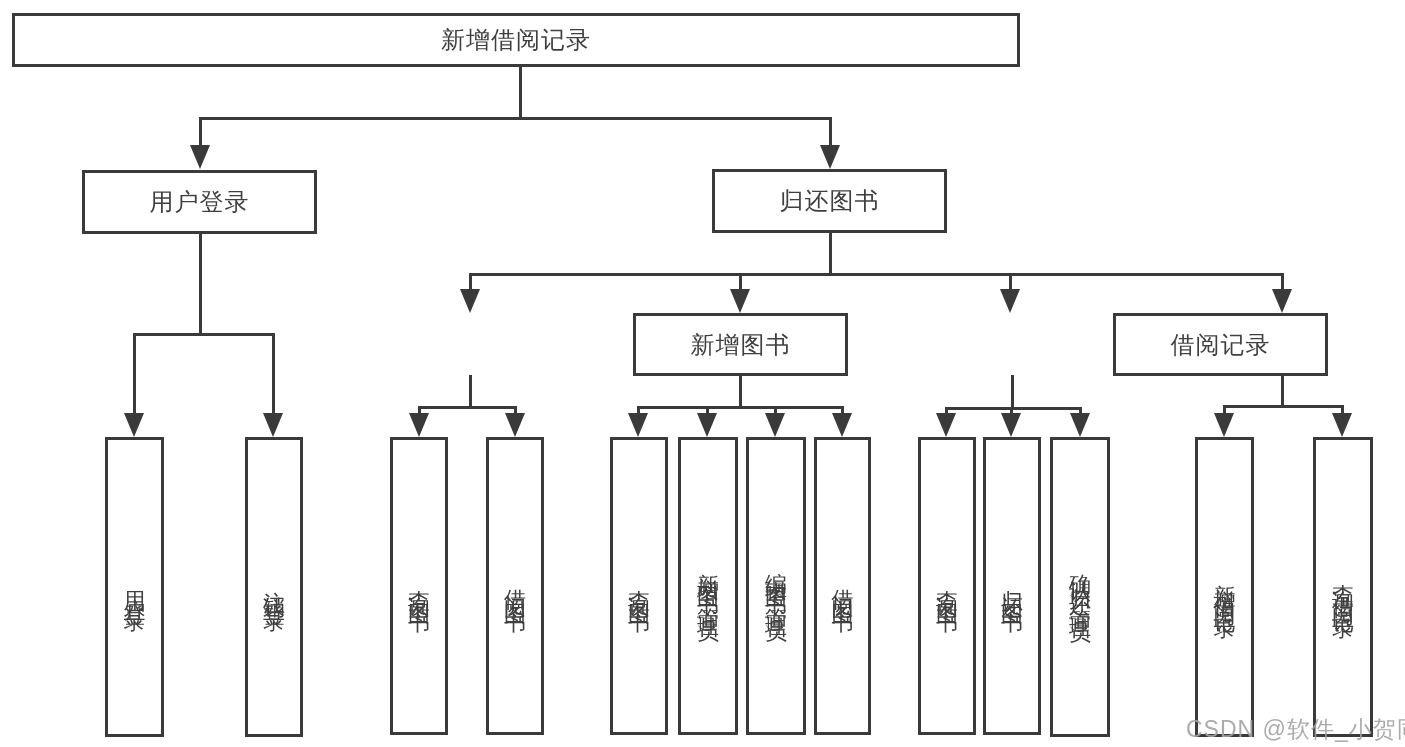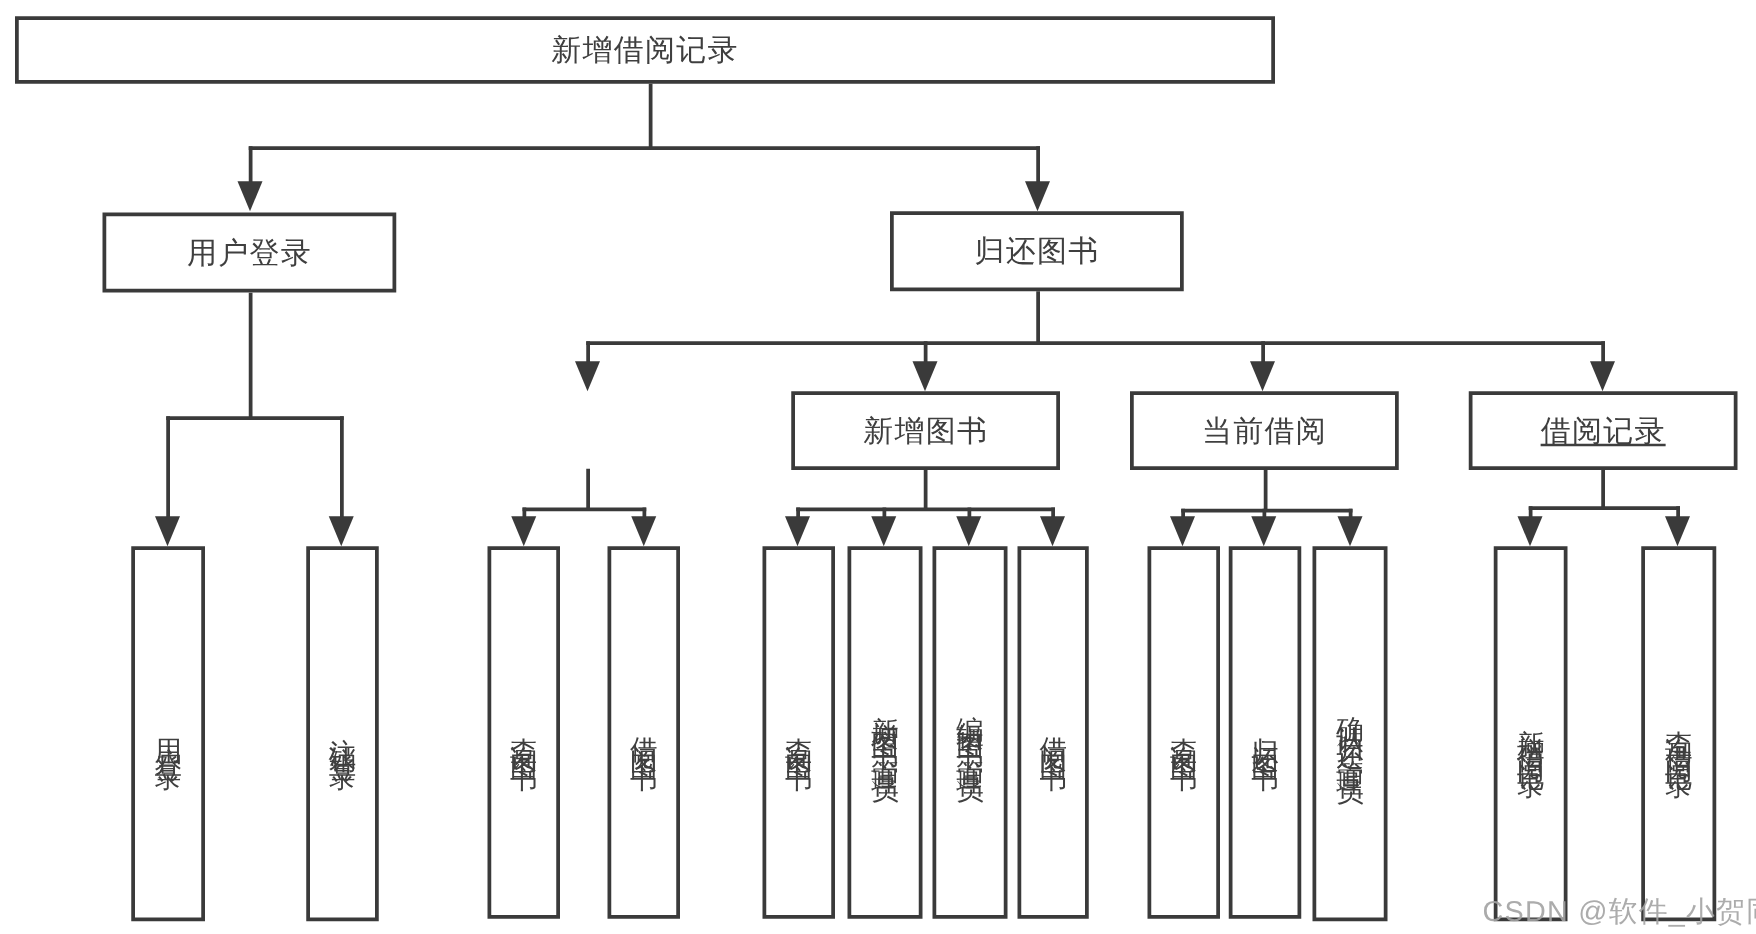--- a/index.html
+++ b/index.html
@@ -115,22 +115,21 @@
     <div class="ah" style="left:1214px;top:413px;"></div>
     <div class="ah" style="left:1332px;top:413px;"></div>
   </div>
 
   <div class="hbox" style="left:12px;top:13px;width:1008px;height:54px;">新增借阅记录</div>
 
   <div class="hbox" style="left:82px;top:170px;width:235px;height:64px;">用户登录</div>
   <div class="hbox" style="left:712px;top:169px;width:235px;height:64px;">归还图书</div>
 
   <div class="hbox" style="left:633px;top:313px;width:215px;height:63px;">新增图书</div>
-  <div class="hbox" style="left:904px;top:313px;width:215px;height:63px;">当前借阅</div>
-  <div class="hbox" style="left:1175px;top:313px;width:215px;height:63px;text-decoration:underline;">借阅记录</div>
+  <div class="hbox" style="left:1113px;top:313px;width:215px;height:63px;">借阅记录</div>
 
   <div class="vbox" style="left:105px;top:437px;width:59px;height:300px;">
     <span>用户登录</span>
   </div>
   <div class="vbox" style="left:245px;top:437px;width:58px;height:300px;">
     <span>注销登录</span>
   </div>
 
   <div class="vbox" style="left:390px;top:437px;width:58px;height:298px;">
     <span>查询图书</span>

